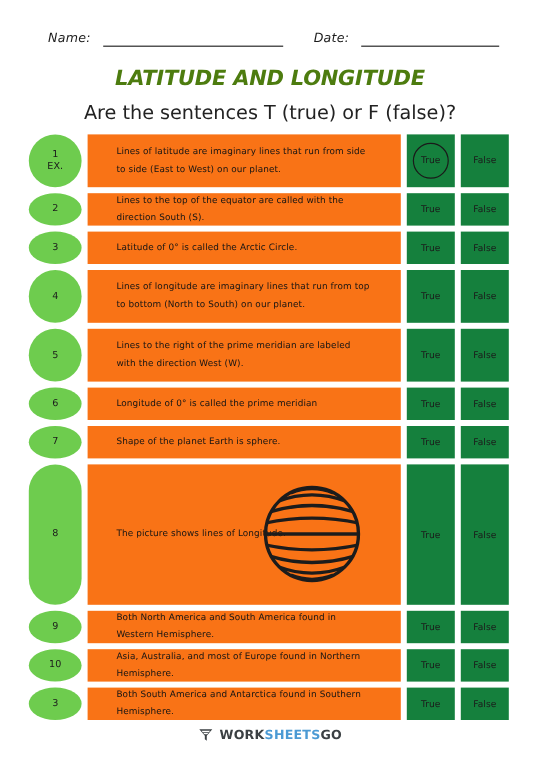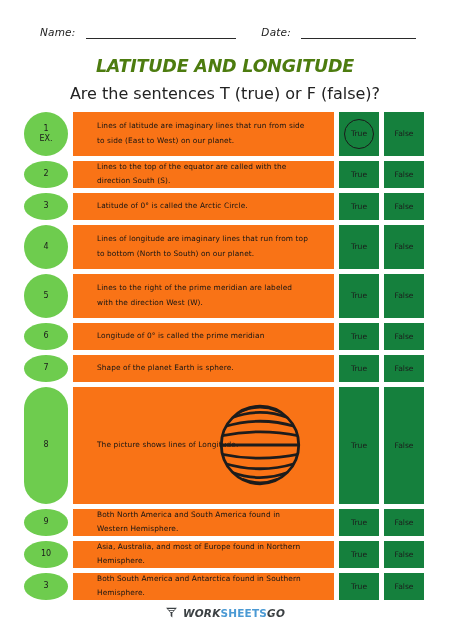--- a/index.html
+++ b/index.html
@@ -158,21 +158,21 @@
     justify-content: center;
     gap: 5px;
   }
   .logo-mark { display: block; }
   .logo-text {
     font-size: 10.5px;
     font-weight: bold;
     letter-spacing: .2px;
     line-height: 1;
   }
-  .logo-dark { color: #3b4043; font-style: italic; }
+  .logo-dark { color: #3b4043; }
   .logo-blue { color: #4b9ad4; }
 </style>
 </head>
 <body>
 
 <div class="page">
 
   <div class="namedate">
     <span class="nd-label">Name:</span>
     <span class="nd-rule name"></span>

